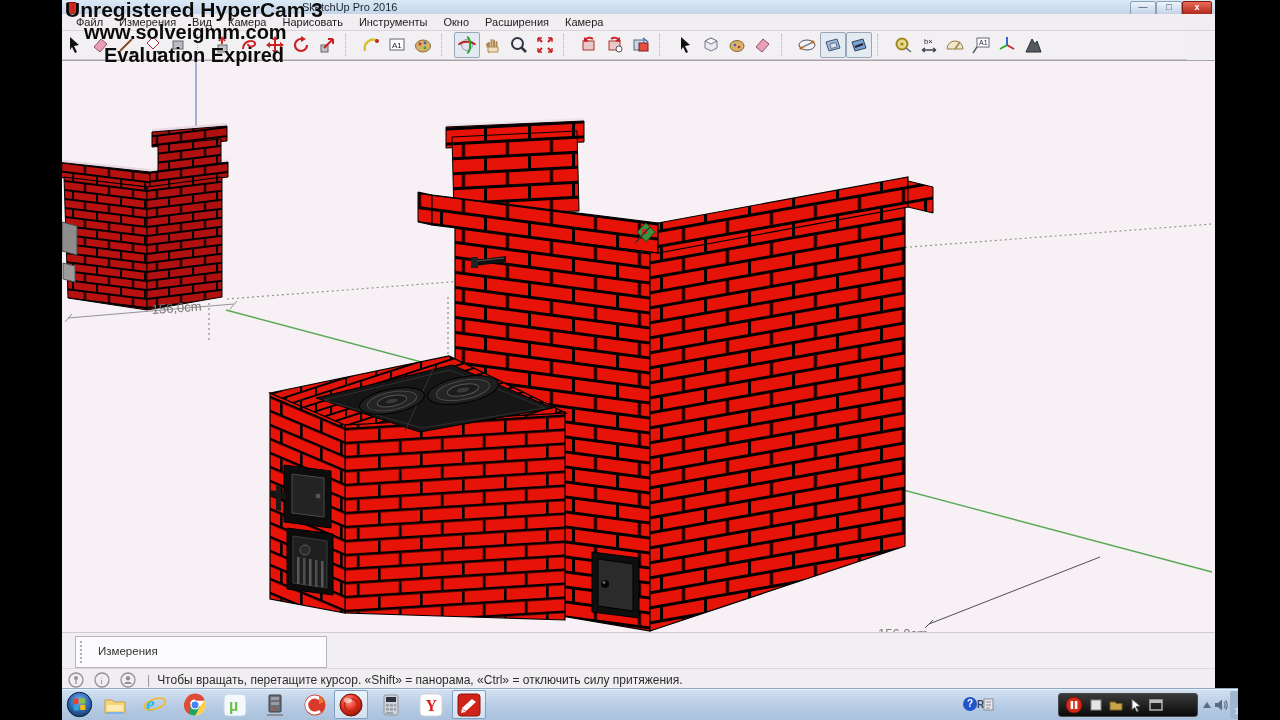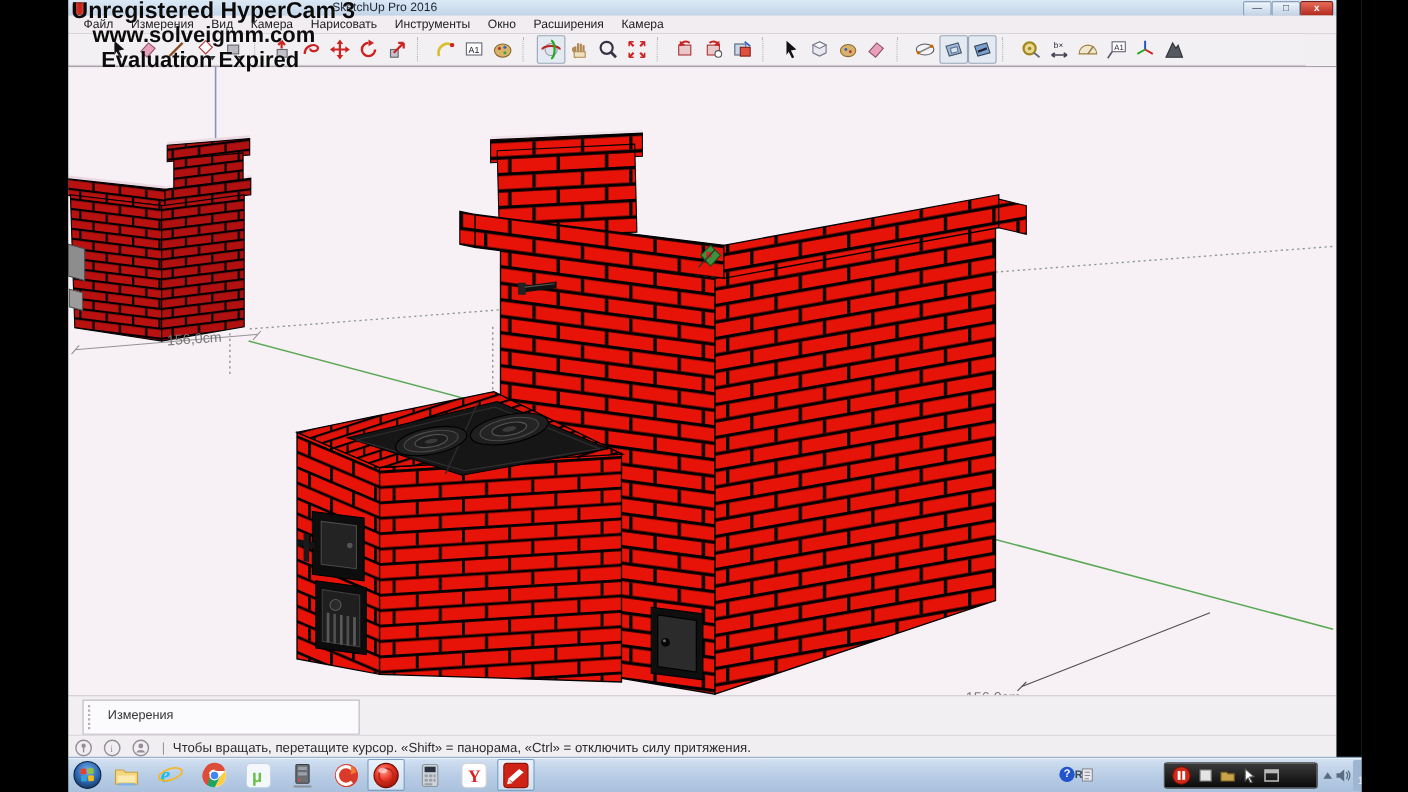--- a/index.html
+++ b/index.html
@@ -16,21 +16,21 @@
     border:1px solid #8aa0bb;background:linear-gradient(#eef4fa,#c3d3e6);color:#2c3e55;}
   #btn-close{right:3px;width:28px;background:linear-gradient(#ea6a58,#b02a1e);border-color:#7e1a10;color:#fff;font-weight:bold;}
   #btn-max{right:33px;width:24px;}
   #btn-min{right:59px;width:24px;}
   
   #menubar{left:0;top:14px;width:1153px;height:17px;background:#f1edf1;border-bottom:1px solid #d9d4d9;
     display:flex;align-items:center;padding-left:6px;box-sizing:border-box;gap:0;}
   .mi{font-size:11px;color:#1d1d1d;padding:0 8px;white-space:nowrap;}
   
   #toolbar{left:0;top:31px;width:1125px;height:29px;background:#f3f0f3;border-bottom:1px solid #cfc9d0;
-    display:flex;align-items:center;padding-left:34px;box-sizing:border-box;}
+    display:flex;align-items:center;box-sizing:border-box;}
   .ti{width:24px;height:24px;display:flex;align-items:center;justify-content:center;flex:0 0 auto;border:1px solid transparent;}
   .ti.act{border:1px solid #98a6b8;background:#e4eaf2;border-radius:2px;}
   .tsep{width:9px;height:22px;border-left:1px dotted #b9b2ba;margin:0 3px 0 5px;flex:0 0 auto;}
   
   #viewport{left:0;top:60px;width:1153px;height:572px;background:#f7f0f5;border-top:1px solid #aaa1ab;}
   
   #trayrow{left:0;top:632px;width:1153px;height:36px;background:#f2eff3;border-top:1px solid #cfc9d2;}
   #measure-box{left:13px;top:3px;width:250px;height:30px;background:#fbfafc;border:1px solid #b9b4bd;border-radius:0;}
   #measure-grip{left:4px;top:4px;width:3px;height:22px;border-left:2px dotted #b5aeb7;}
   #measure-label{left:22px;top:8px;font-size:11.5px;color:#333;}
@@ -51,21 +51,21 @@
   #hcam-bar{left:996px;top:4px;width:140px;height:24px;background:linear-gradient(#3a3a3a,#0a0a0a);
     border:1px solid #4a4a4a;border-radius:3px;display:flex;align-items:center;gap:7px;padding-left:6px;box-sizing:border-box;}
   #clockbox{left:1168px;top:2px;width:56px;height:28px;background:#9fb6d2;border-radius:2px;
     display:flex;flex-direction:column;align-items:center;justify-content:center;line-height:12px;}
   #clock-time{font-size:11px;color:#fff;}
   #clock-date{font-size:9.5px;color:#eef4fb;}
   
   .wm{position:absolute;font-weight:bold;color:#0b0b0b;text-shadow:0 0 2px rgba(255,255,255,.55);white-space:nowrap;z-index:60;}
   #wm1{left:65px;top:-2px;font-size:21px;}
   #wm2{left:84px;top:21px;font-size:20px;}
-  #wm3{left:92px;top:44px;font-size:20px;}
+  #wm3{left:104px;top:44px;font-size:20px;}
 </style>
 </head>
 <body>
 
 <div id="stage">
 
   <div id="suwin" class="abs">
 
     <div id="titlebar" class="abs">
       <div id="su-appicon" class="abs"></div>

